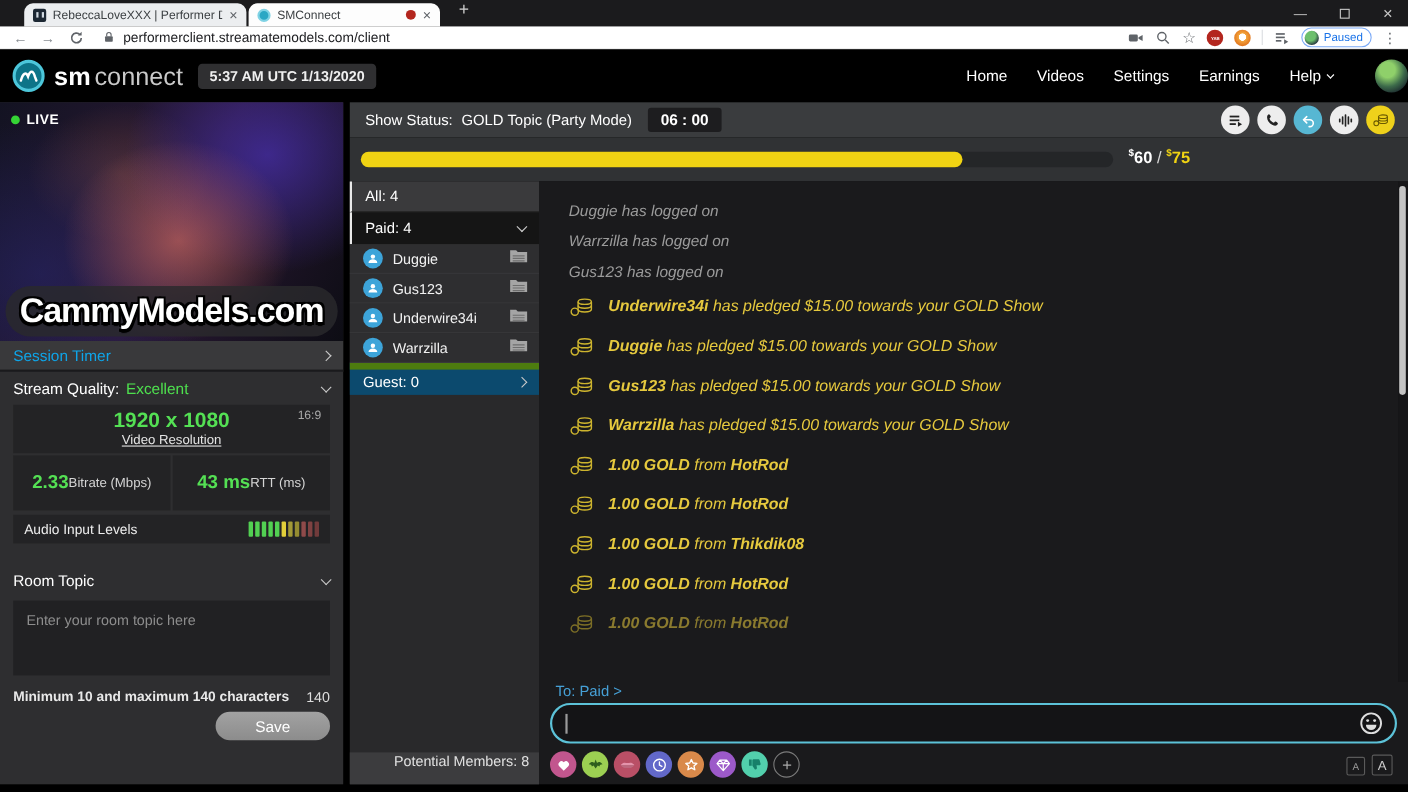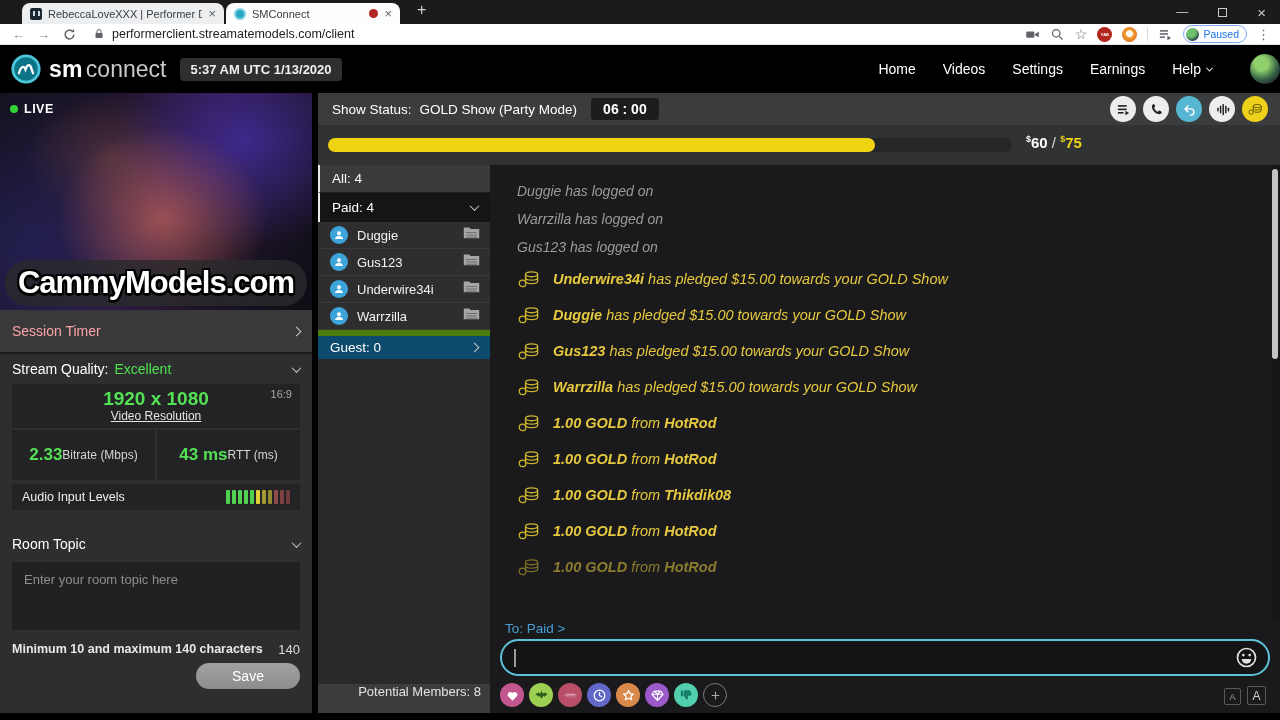--- a/index.html
+++ b/index.html
@@ -76,22 +76,22 @@
       radial-gradient(120px 90px at 35% 30%, rgba(120,70,60,.5), transparent 70%),
       linear-gradient(118deg, #131322, #2b1936 52%, #0d0d14); }
   .livebadge { position:absolute; top:9px; left:10px; display:flex; align-items:center; gap:6px; }
   .livedot { width:8px; height:8px; border-radius:50%; background:#35d435; }
   .livetxt { color:#fff; font-size:12.5px; font-weight:bold; letter-spacing:.5px; }
   .watermark { position:absolute; left:5px; right:5px; bottom:4px; height:46px;
     background:rgba(42,42,44,.82); border-radius:23px; display:flex; align-items:center; justify-content:center; }
   .watermark span { color:#fff; font-size:31px; font-weight:800; letter-spacing:-1px; white-space:nowrap;
     text-shadow:-2px -2px 0 #000, 2px -2px 0 #000, -2px 2px 0 #000, 2px 2px 0 #000, 0 3px 1px #000; }
 
-  .lrow { height:44px; background:#39393b; border-bottom:2px solid #1a1a1c;
-    display:flex; align-items:center; padding:0 12px; color:#fca5a5; font-size:14px; }
+  .lrow { height:28px; background:#39393b; border-bottom:2px solid #1a1a1c;
+    display:flex; align-items:center; padding:0 12px; color:#0ea5e9; font-size:14px; }
   .lrow .chev { margin-left:auto; }
   .sqheader { height:30px; display:flex; align-items:center; padding:0 12px; color:#fff; font-size:14px; }
   .sqheader .ok { color:#4ee04e; margin-left:6px; }
   .sqheader .chev { margin-left:auto; }
   .statbox { margin:0 12px; background:#232325; position:relative; }
   .resbox { height:44px; display:flex; flex-direction:column; align-items:center; justify-content:center; }
   .resval { color:#54e054; font-size:19px; font-weight:bold; line-height:1.05; }
   .reslabel { color:#e4e4e4; font-size:12px;text-decoration:underline; }
   .aspect { position:absolute; top:4px; right:8px; color:#aaa; font-size:11px; }
   .statgrid { display:flex; gap:2px; margin:2px 12px 0; }
@@ -346,21 +346,21 @@
 
       <div class="saverow">
         <button class="savebtn">Save</button>
       </div>
     </div>
 
     <div class="main">
 
       <div class="statusbar">
         <span class="sslabel">Show Status:</span>
-        <span class="ssvalue">GOLD Show (Party Mode)</span>
+        <span class="ssvalue">GOLD Topic (Party Mode)</span>
         <span class="timerpill">06 : 00</span>
         <div class="ssbtns">
           <button class="circbtn">
             <svg viewBox="0 0 24 24" fill="#222">
                 <rect x="3" y="5" width="14" height="2.6"></rect>
                 <rect x="3" y="10.5" width="14" height="2.6"></rect>
                 <rect x="3" y="16" width="9" height="2.6"></rect>
                 <path d="M15 14l6 3.5-6 3.5z"></path>
               </svg>
           </button>

